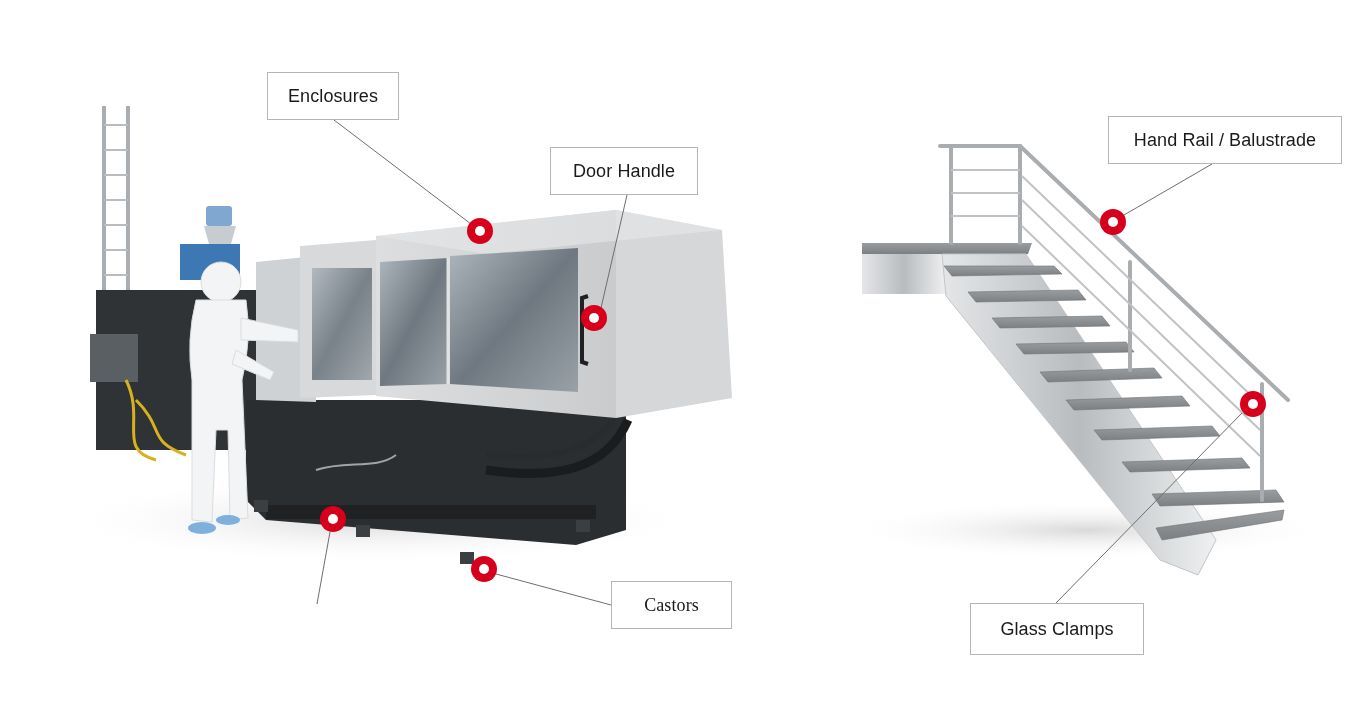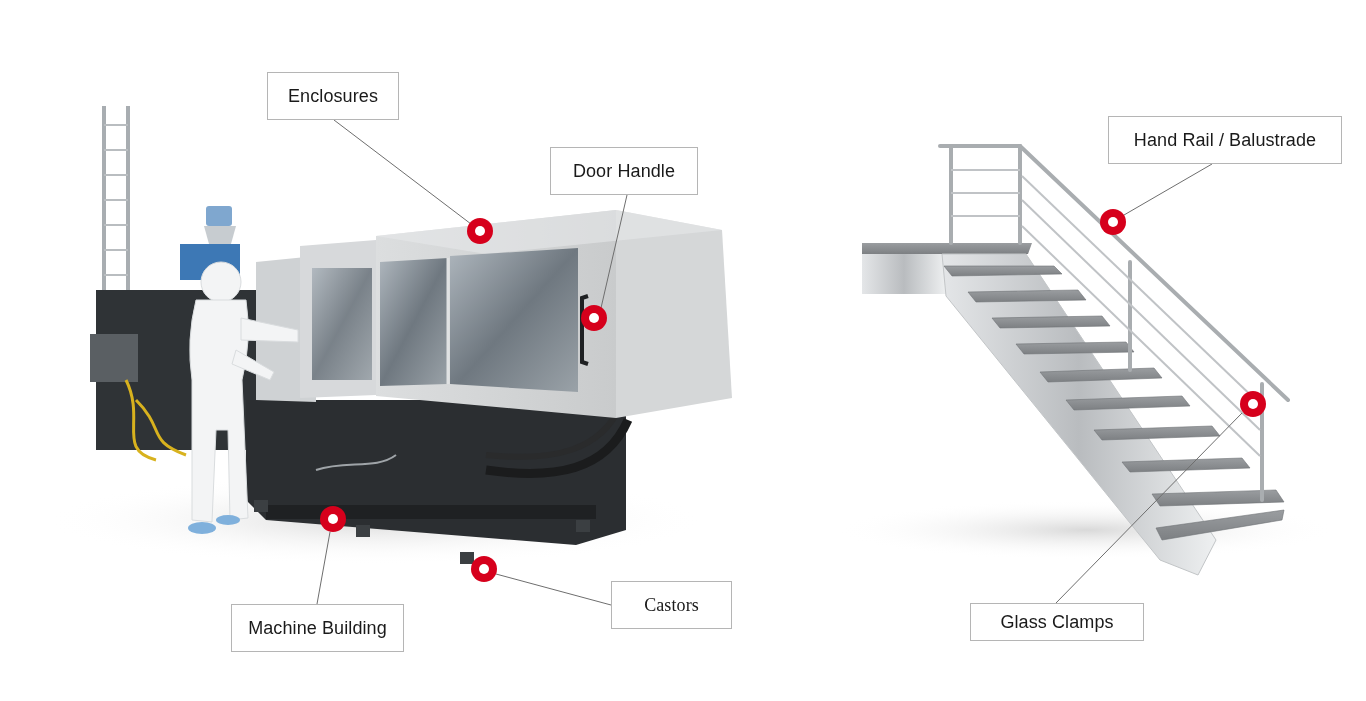--- a/index.html
+++ b/index.html
@@ -161,30 +161,27 @@
         <line x1="1040" y1="603" x2="1226" y2="413" stroke="#6e6e6e"></line>
       </g>
   </svg>
 
   <div class="callout" id="c0" style="left: 251px; top: 72px; width: 132px; height: 48px; border-color: rgb(181, 181, 181); color: rgb(26, 26, 26);">
       <span>Enclosures</span>
     </div>
   <div class="callout" id="c1" style="left: 534px; top: 147px; width: 148px; height: 48px; border-color: rgb(181, 181, 181); color: rgb(26, 26, 26);">
       <span>Door Handle</span>
     </div>
-  <div class="callout" id="c2" style="left: 215px; top: 604px; width: 173px; height: 48px; border-color: rgb(181, 181, 181); color: rgb(26, 26, 26);">
-      <span>Machine Building</span>
-    </div>
   <div class="callout" id="c3" style="left: 595px; top: 581px; width: 121px; height: 48px; border-color: rgb(181, 181, 181); color: rgb(26, 26, 26); font-family: Liberation Serif, serif;">
       <span>Castors</span>
     </div>
   <div class="callout" id="c4" style="left: 1080px; top: 116px; width: 234px; height: 48px; border-color: rgb(181, 181, 181); color: rgb(26, 26, 26); margin-left: 12px;">
       <span>Hand Rail / Balustrade</span>
     </div>
-  <div class="callout" id="c5" style="left: 954px; top: 603px; width: 174px; height: 38px; border-color: rgb(181, 181, 181); color: rgb(26, 26, 26);">
+  <div class="callout" id="c5" style="left: 954px; top: 603px; width: 174px; height: 52px; border-color: rgb(181, 181, 181); color: rgb(26, 26, 26);">
       <span>Glass Clamps</span>
     </div>
 
   <div class="marker" id="m0" style="left: 464px; top: 231px; background: rgb(214, 0, 28);"></div>
   <div class="marker" id="m1" style="left: 578px; top: 318px; background: rgb(214, 0, 28);"></div>
   <div class="marker" id="m2" style="left: 317px; top: 519px; background: rgb(214, 0, 28);"></div>
   <div class="marker" id="m3" style="left: 468px; top: 569px; background: rgb(214, 0, 28);"></div>
   <div class="marker" id="m4" style="left: 1097px; top: 222px; background: rgb(214, 0, 28);"></div>
   <div class="marker" id="m5" style="left: 1237px; top: 404px; background: rgb(214, 0, 28);"></div>
 </div>

